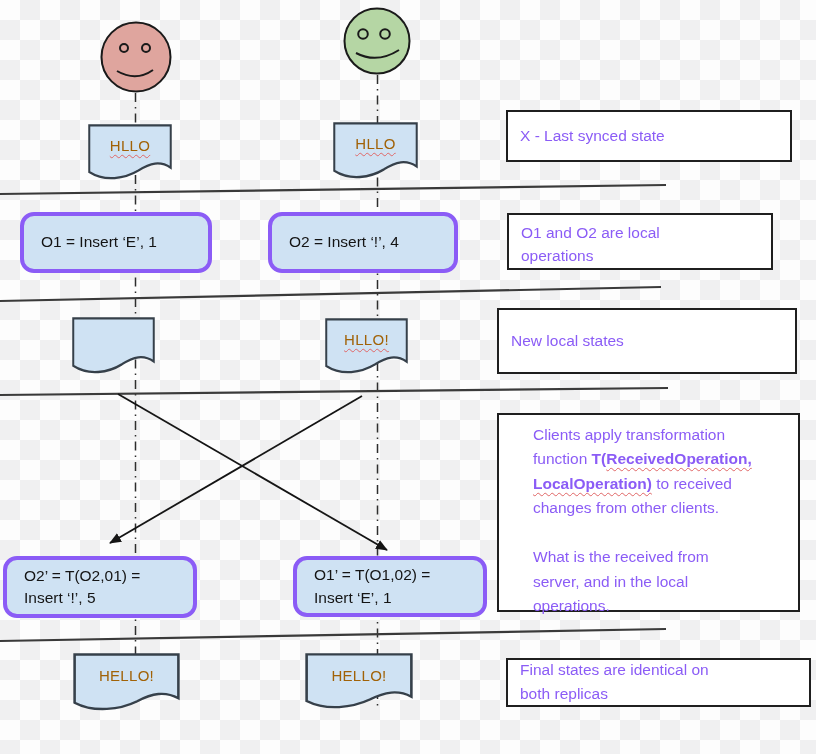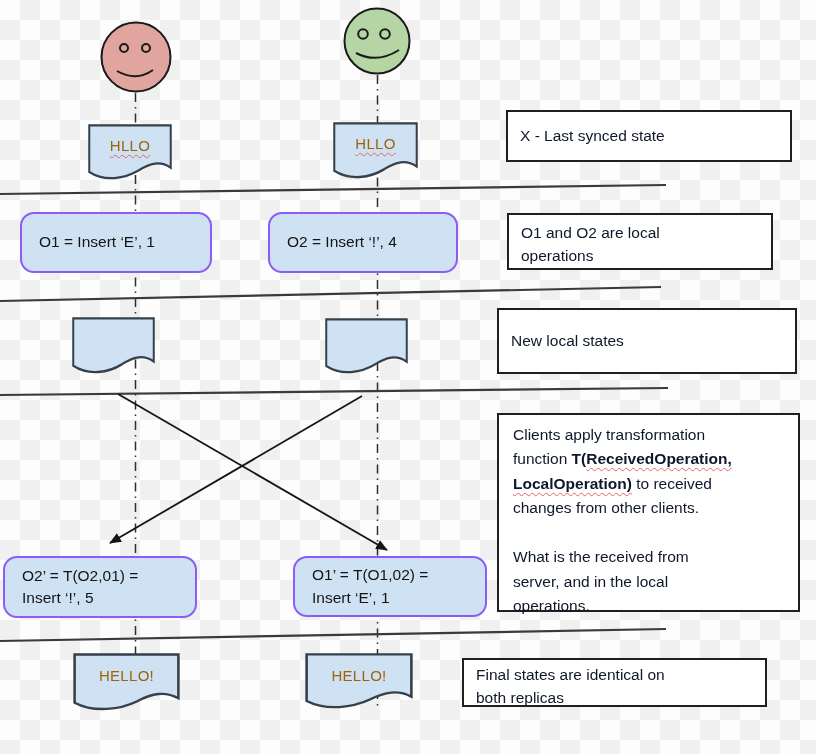--- a/index.html
+++ b/index.html
@@ -17,36 +17,36 @@
   #connector-layer{position:absolute;left:0;top:0;z-index:0;}
   .shape{z-index:2;}
   
   .doc{display:block;}
   .doc-label{
     position:absolute;left:0;right:0;top:0;text-align:center;
     font-size:15px;letter-spacing:.3px;color:#a16207;z-index:3;
   }
   
   .opbox{
-    background:#cfe2f3;border:2px solid #8b5cf6;border-radius:14px;
+    background:#cfe2f3;border:4px solid #8b5cf6;border-radius:14px;
     display:flex;align-items:center;z-index:2;
   }
   .op-label{
     padding-left:17px;font-size:15.5px;line-height:1.45;color:#141414;
     white-space:pre-line;text-align:left;
   }
   
   .note{
     background:#ffffff;border:2px solid #1f1f1f;z-index:2;
-    font-size:15.5px;line-height:1.5;color:#0f172a;
+    font-size:15.5px;line-height:1.5;color:#8b5cf6;
     padding:5px 12px;display:flex;align-items:center;
   }
   .note.top-align{align-items:flex-start;padding-top:6px;}
   .note-text{white-space:pre-line;}
-  .rich-text{white-space:pre-wrap;line-height:1.58;}
+  .rich-text{white-space:pre-wrap;line-height:1.58;margin-left:20px;}
   .b{font-weight:bold;}
   .wavy{
     text-decoration-line:underline;
     text-decoration-style:wavy;
     text-decoration-color:#e06666;
     text-decoration-thickness:1px;
     text-underline-offset:3px;
   }
 </style>
 </head>
@@ -121,20 +121,21 @@
 <div class="abs shape" style="left:72px;top:317px;width:83px;height:58px;">
   <svg class="doc" width="83" height="58" viewBox="0 0 100 60" preserveAspectRatio="none">
     <path d="M1.5,1.5 H98.5 V46 C86,38.5 74,41 60,49 C44,57.5 20,61 1.5,50.5 Z" fill="#cfe2f3" stroke="#36404a" stroke-width="2.4"></path>
   </svg>
 </div>
 
 <div class="abs shape" style="left:325px;top:318px;width:83px;height:57px;">
   <svg class="doc" width="83" height="57" viewBox="0 0 100 60" preserveAspectRatio="none">
     <path d="M1.5,1.5 H98.5 V46 C86,38.5 74,41 60,49 C44,57.5 20,61 1.5,50.5 Z" fill="#cfe2f3" stroke="#36404a" stroke-width="2.4"></path>
   </svg>
+  <span class="doc-label wavy" style="padding-top:13px;">HLLO!</span>
 </div>
 
 <div class="abs note" style="left:497px;top:308px;width:300px;height:66px;">
   <span class="note-text">New local states</span>
 </div>
 
 <div class="abs note top-align" style="left:497px;top:413px;width:303px;height:199px;padding-top:8px;padding-left:14px;">
   <span class="rich-text"><span>Clients apply transformation
 function </span><span class="b">T(</span><span class="b wavy">ReceivedOperation,</span><span class="b">
 </span><span class="b wavy">LocalOperation)</span><span> to received
@@ -161,16 +162,16 @@
   <span class="doc-label" style="padding-top:14px;">HELLO!</span>
 </div>
 
 <div class="abs shape" style="left:305px;top:653px;width:108px;height:57px;">
   <svg class="doc" width="108" height="57" viewBox="0 0 100 60" preserveAspectRatio="none">
     <path d="M1.5,1.5 H98.5 V46 C86,38.5 74,41 60,49 C44,57.5 20,61 1.5,50.5 Z" fill="#cfe2f3" stroke="#36404a" stroke-width="2.4"></path>
   </svg>
   <span class="doc-label" style="padding-top:14px;">HELLO!</span>
 </div>
 
-<div class="abs note top-align" style="left:462px;top:658px;width:305px;height:49px;padding-top:3px;">
+<div class="abs note top-align" style="left:506px;top:658px;width:305px;height:49px;padding-top:3px;align-items:center;">
   <span class="note-text">Final states are identical on
 both replicas</span>
 </div>
 
 </body></html>

